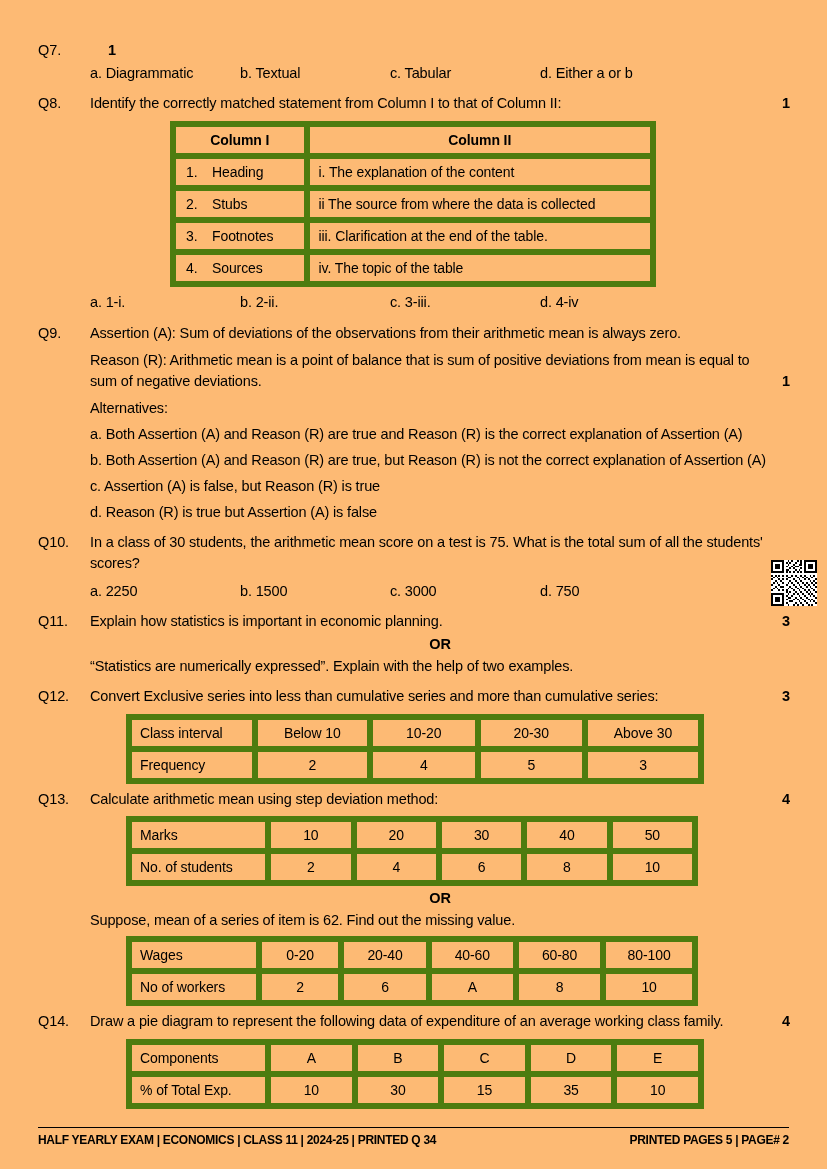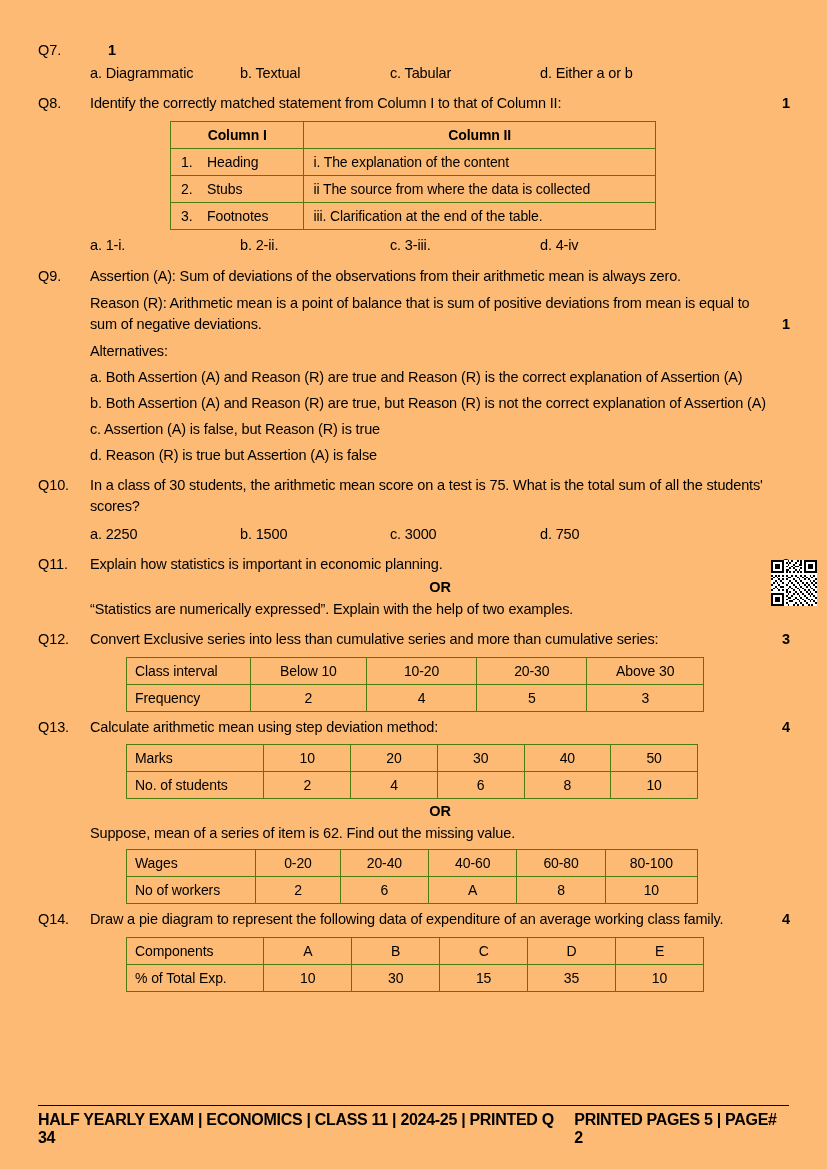--- a/index.html
+++ b/index.html
@@ -89,21 +89,21 @@
   .gap2 { height: 5px; }
   .gap4 { height: 9px; }
 
   
   table.doc {
     border-collapse: collapse;
     font-size: 14px;
     letter-spacing: -0.1px;
   }
   table.doc td, table.doc th {
-    border: 1px solid #4d7c0f;
+    border: 6px solid #4d7c0f;
     padding: 5px 8px;
     font-weight: normal;
     vertical-align: middle;
     white-space: nowrap;
   }
   table.doc th { font-weight: bold; text-align: center; }
 
   
   #t-match { margin-left: 132px; width: 486px; }
   #t-match td.c1 { width: 126px; padding-left: 10px; }
@@ -145,21 +145,21 @@
   
   #footer {
     position: absolute;
     left: 38px;
     right: 38px;
     bottom: 22px;
     border-top: 1.5px solid #000;
     padding-top: 5px;
     display: flex;
     justify-content: space-between;
-    font-size: 16px;
+    font-size: 12px;
     font-weight: bold;
     letter-spacing: -0.3px;
   }
 </style>
 </head>
 <body>
 
 <div id="page">
 
   <div class="qrow">
@@ -193,20 +193,24 @@
       <td class="c1"><span class="idx">1.</span><span>Heading</span></td>
       <td class="c2">i. The explanation of the content</td>
     </tr>
     <tr>
       <td class="c1"><span class="idx">2.</span><span>Stubs</span></td>
       <td class="c2">ii The source from where the data is collected</td>
     </tr>
     <tr>
       <td class="c1"><span class="idx">3.</span><span>Footnotes</span></td>
       <td class="c2">iii. Clarification at the end of the table.</td>
+    </tr>
+    <tr>
+      <td class="c1"><span class="idx">4.</span><span>Sources</span></td>
+      <td class="c2">iv. The topic of the table</td>
     </tr>
   </tbody>
     </table>
 
   <div class="gap2"></div>
 
   <div class="indent opts">
     <span class="o1">a. 1-i.</span>
     <span class="o2">b. 2-ii.</span>
     <span class="o3">c. 3-iii.</span>

